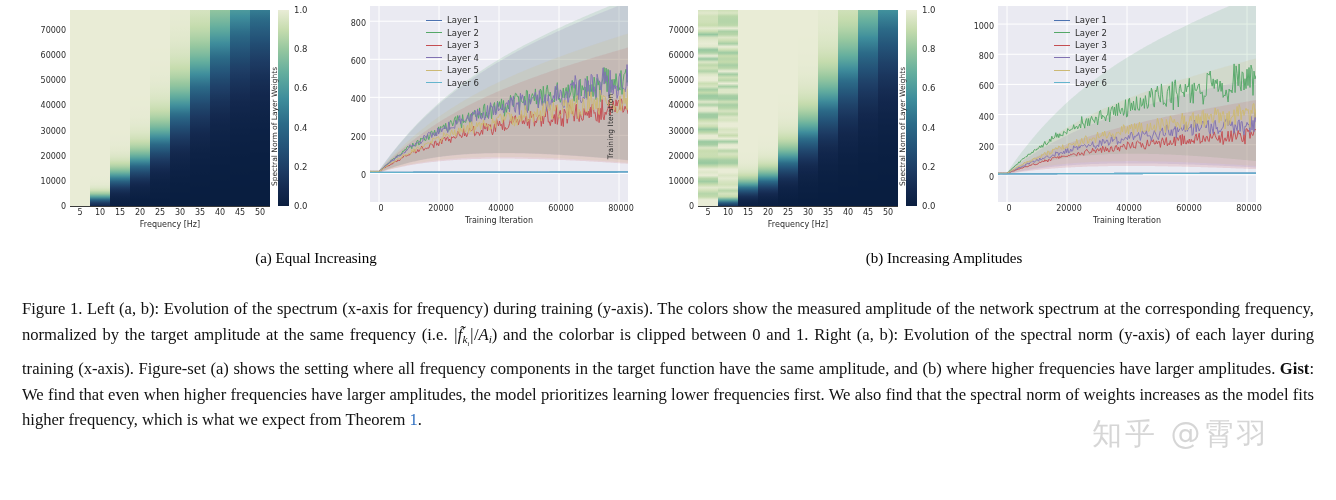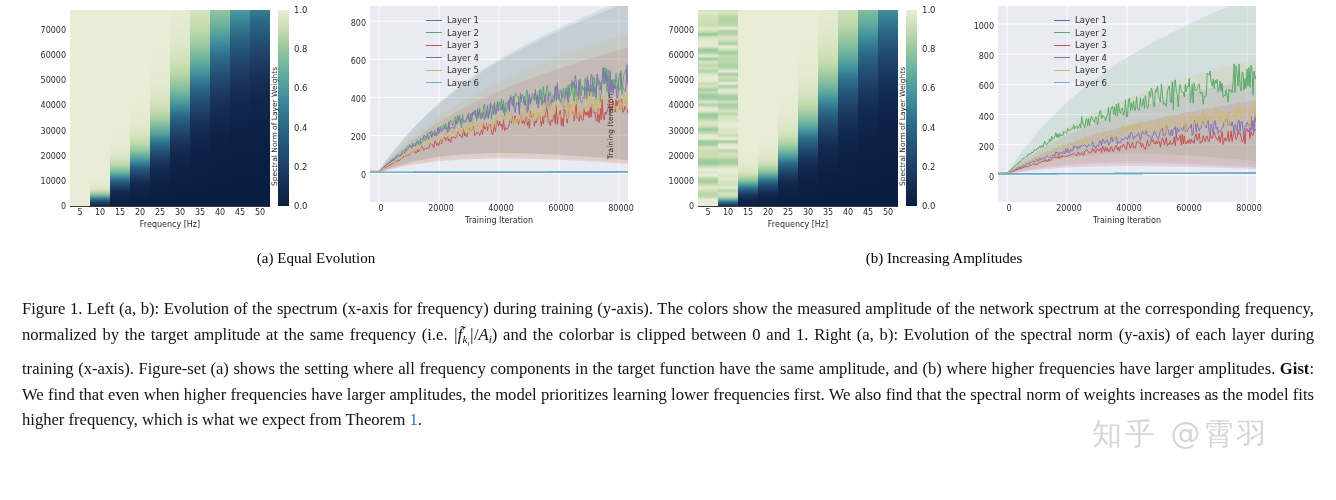--- a/index.html
+++ b/index.html
@@ -563,18 +563,18 @@
           <div class="t" style="left: 71px;">20000</div>
           <div class="t" style="left: 131px;">40000</div>
           <div class="t" style="left: 191px;">60000</div>
           <div class="t" style="left: 251px;">80000</div>
         </div>
       <div class="lp-xlabel">Training Iteration</div>
     </div>
   </div>
 </div>
 
-<div class="subcaption sc-a">(a) Equal Evolution</div>
+<div class="subcaption sc-a">(a) Equal Increasing</div>
 <div class="subcaption sc-b">(b) Increasing Amplitudes</div>
 
 <div class="caption"><span class="fig-num">Figure 1</span><span>. Left (a, b): Evolution of the spectrum (x-axis for frequency) during training (y-axis). The colors show the measured amplitude of the network spectrum at the corresponding frequency, normalized by the target amplitude at the same frequency (i.e. </span><span class="mathfrac">|<span class="bar">f̃</span><span class="sub">k<span class="subsub">i</span></span>|<span class="upright">/</span>A<span class="sub">i</span></span><span>) and the colorbar is clipped between 0 and 1. Right (a, b): Evolution of the spectral norm (y-axis) of each layer during training (x-axis). Figure-set (a) shows the setting where all frequency components in the target function have the same amplitude, and (b) where higher frequencies have larger amplitudes. </span><b>Gist</b><span>: We find that even when higher frequencies have larger amplitudes, the model prioritizes learning lower frequencies first. We also find that the spectral norm of weights increases as the model fits higher frequency, which is what we expect from Theorem </span><span class="ref-link">1</span><span>.</span></div>
 
 <div class="watermark">知乎 @霄羽</div>
 
 </body></html>

